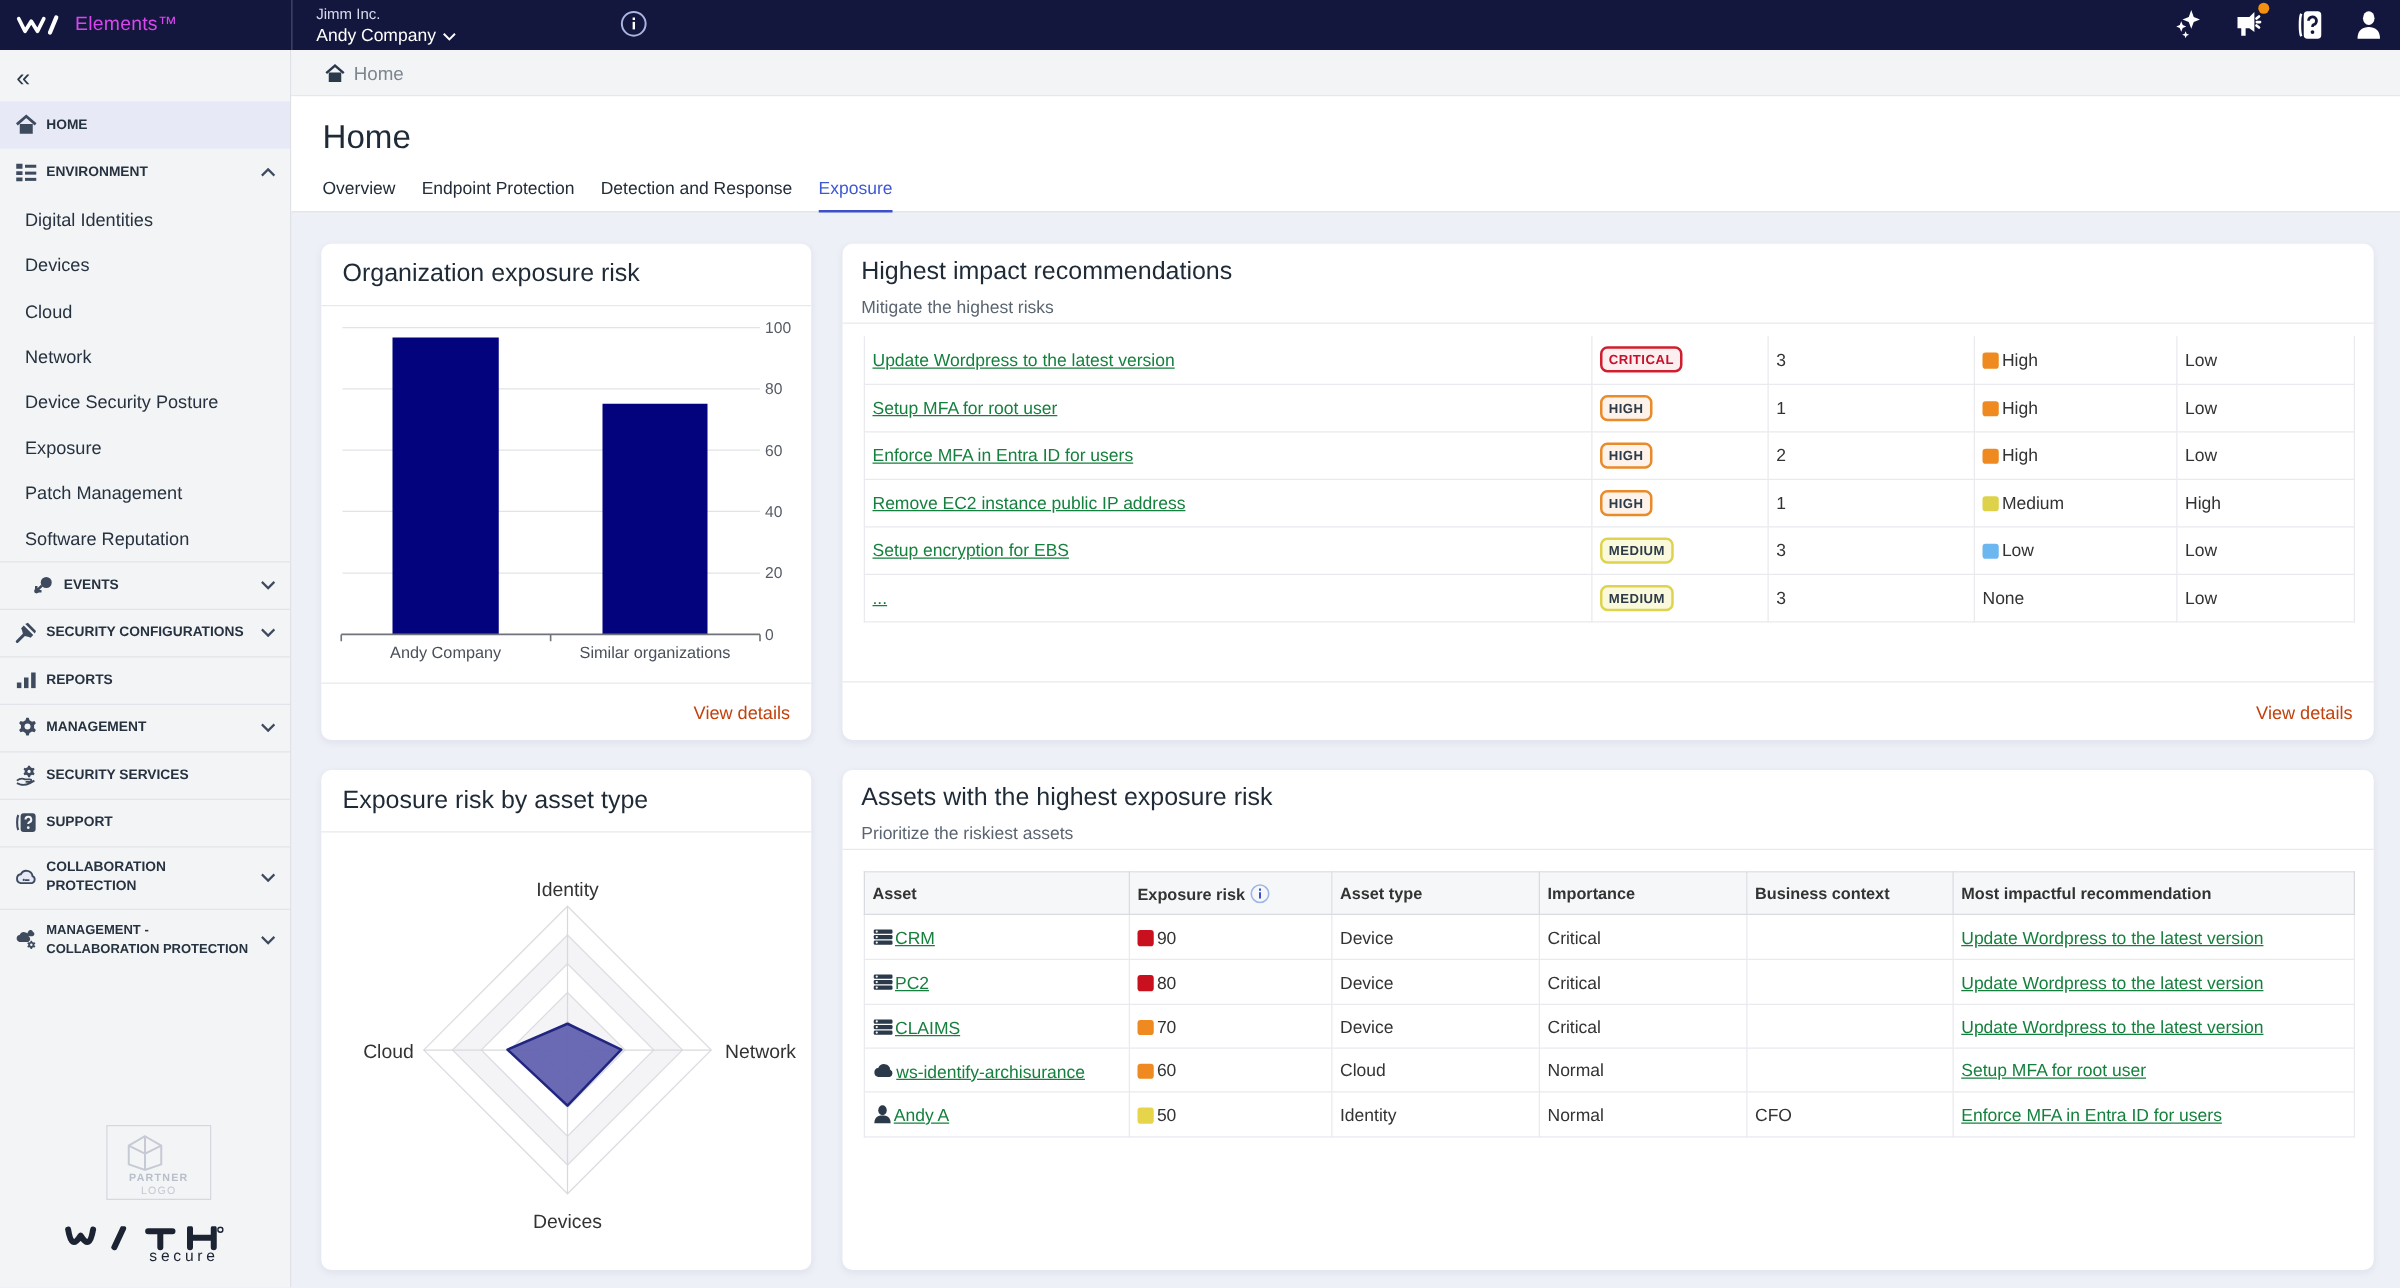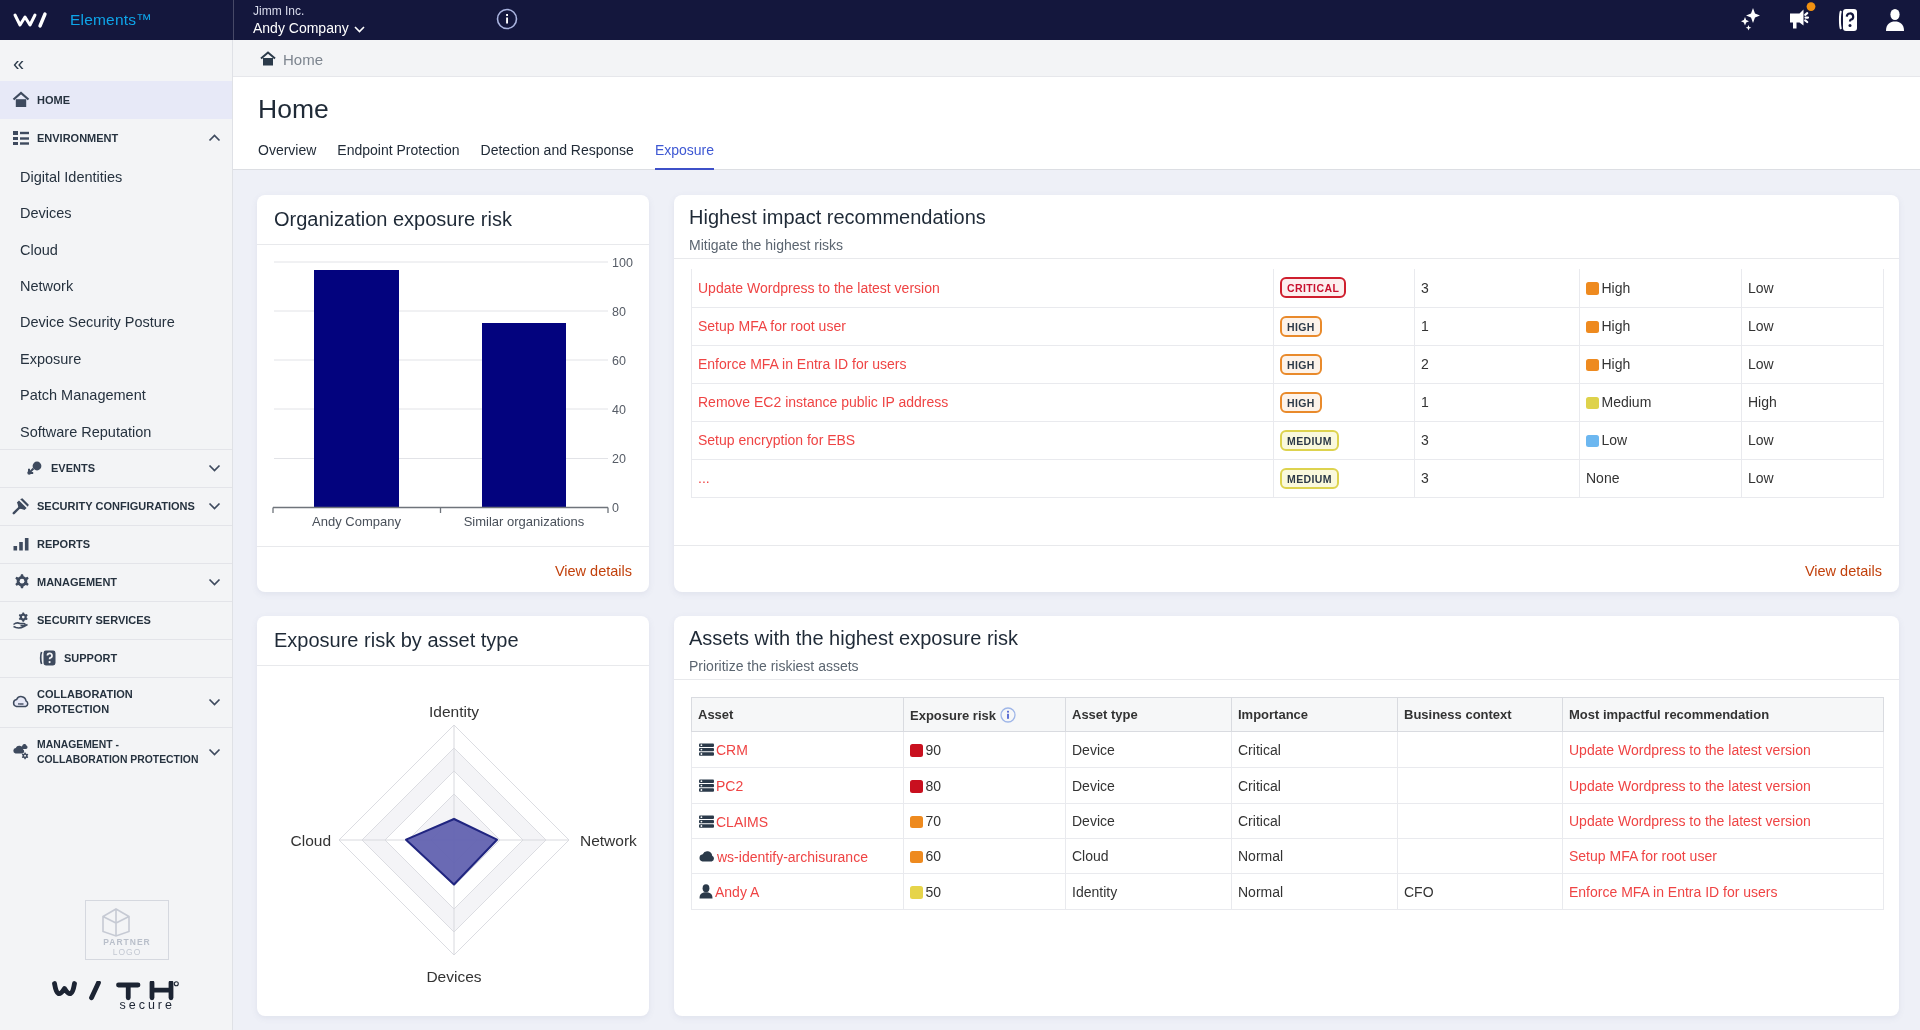--- a/index.html
+++ b/index.html
@@ -3,21 +3,21 @@
 <meta charset="utf-8">
 <style>
 * { margin:0; padding:0; box-sizing:border-box; }
 html,body { width:1920px; height:1030px; overflow:hidden; }
 body { position:relative; font-family:"Liberation Sans",sans-serif; background:#eef0f7; color:#1f2a37; }
 a { text-decoration:none; }
 
 
 #topbar { position:absolute; left:0; top:0; width:1920px; height:40px; background:#14173d; }
 #topbar .logo { position:absolute; left:12px; top:8px; height:24px; display:flex; align-items:center; color:#fff; }
-#topbar .logo .el { font-size:15.5px; letter-spacing:.2px; color:#0ea5e9; margin-left:18px; }
+#topbar .logo .el { font-size:15.5px; letter-spacing:.2px; color:#d946ef; margin-left:8px; }
 #topbar .vsep { position:absolute; left:233px; top:0px; width:1px; height:40px; background:rgba(255,255,255,.22); }
 .org { position:absolute; left:253px; top:4px; }
 .org .o1 { font-size:12px; color:#d9dcec; line-height:14px; }
 .org .o2 { font-size:14px; color:#fff; line-height:17px; margin-top:2px; }
 .org .chev { display:inline-block; margin-left:1px; }
 #infoic { position:absolute; left:496px; top:8px; }
 .topicons { position:absolute; top:0; height:40px; }
 
 
 #sidebar { position:absolute; left:0; top:40px; width:233px; height:990px; background:#f3f4f6; border-right:1px solid #dfe1e6; }
@@ -51,21 +51,21 @@
 #card-assets { left:674px; top:616px;  width:1225px; height:400px; }
 .card .title { position:absolute; font-size:20px; color:#1f2a37; }
 .card .subtitle { position:absolute; font-size:14px; color:#5b6570; }
 .hdiv { position:absolute; left:0; width:100%; border-top:1px solid #e8e9ec; }
 .viewdetails { position:absolute; right:17px; bottom:13px; font-size:14.5px; color:#c2410c; }
 
 
 table.tbl { border-collapse:collapse; position:absolute; table-layout:fixed; }
 table.tbl th { background:#f6f7f8; font-size:13px; font-weight:bold; color:#333; text-align:left; border:1px solid #d9dbe0; padding:0 0 0 6px; white-space:nowrap; overflow:hidden; }
 table.tbl td { font-size:14px; color:#333; border:1px solid #e9eaee; border-top:none; padding:0 0 0 6px; }
-table.tbl a { color:#ef4444; }
+table.tbl a { color:#15803d;text-decoration:underline; }
 .badge { display:inline-block; border-radius:6px; font-size:10.5px; font-weight:bold; padding:3px 5px 2px; letter-spacing:.4px; }
 .badge.crit { color:#c8102e; border:2px solid #cf1f2e; background:#fcefef; }
 .badge.high { color:#2d3a48; border:2px solid #e98a2b; background:#fdf3ea; }
 .badge.med  { color:#2d3a48; border:2px solid #ddd34f; background:#faf9dc; }
 .sq { display:inline-block; width:12.5px; height:12.5px; border-radius:2.5px; vertical-align:-2px; margin-right:3px; }
 .sq.orange { background:#ee8a1f; }
 .sq.yellow { background:#ded24b; }
 .sq.blue   { background:#6cb7f0; }
 .sq.red    { background:#c9101f; }
 .sq.yell2  { background:#e6d44a; }
@@ -205,21 +205,21 @@
 <div class="nav-row" style="top:601px; height:38px;">
   <svg class="ic" viewBox="0 0 18 18">
       <path d="M10.5 1.5 L12 1.5 L12.4 2.8 A4 4 0 0 1 13.6 3.5 L14.9 3.1 L15.7 4.4 L14.7 5.4 A4 4 0 0 1 14.7 6.8 L15.7 7.8 L14.9 9.1 L13.6 8.7 A4 4 0 0 1 12.4 9.4 L12 10.7 L10.5 10.7 L10.1 9.4 A4 4 0 0 1 8.9 8.7 L7.6 9.1 L6.8 7.8 L7.8 6.8 A4 4 0 0 1 7.8 5.4 L6.8 4.4 L7.6 3.1 L8.9 3.5 A4 4 0 0 1 10.1 2.8 Z" fill="#3e4a5e"></path>
       <circle cx="11.25" cy="6.1" r="1.3" fill="#f3f4f6"></circle>
       <path d="M1.5 13.5 C4 11.5 6 11.5 8 12.5 L12 12.5 C13.5 12.5 13.5 14.5 12 14.5 L8.5 14.5 M1.5 15.5 L4 16.5 C7 17.5 9 17 12 15.5 L15.5 13.5" stroke="#3e4a5e" stroke-width="1.5" fill="none"></path>
     </svg>
   <div class="nav-label">SECURITY SERVICES</div>
 </div>
 
 <div class="group-line" style="top:639px;"></div>
-<div class="nav-row" style="top:639px; height:38px;padding-left:27px;">
+<div class="nav-row" style="top:639px; height:38px;">
   <svg class="ic" viewBox="0 0 18 18">
       <rect x="4.5" y="1.5" width="12" height="15" rx="2.4" fill="#3e4a5e"></rect>
       <path d="M2.6 3 C1.4 5.5 1.4 12.5 2.6 15" stroke="#3e4a5e" stroke-width="1.7" fill="none"></path>
       <path d="M8.4 6.6 A2.3 2.3 0 1 1 11.2 8.9 C10.7 9.1 10.6 9.4 10.6 10.2" fill="none" stroke="#f3f4f6" stroke-width="1.7"></path>
       <circle cx="10.6" cy="13.1" r="1.1" fill="#f3f4f6"></circle>
     </svg>
   <div class="nav-label">SUPPORT</div>
 </div>
 
 <div class="group-line" style="top:677px;"></div>

